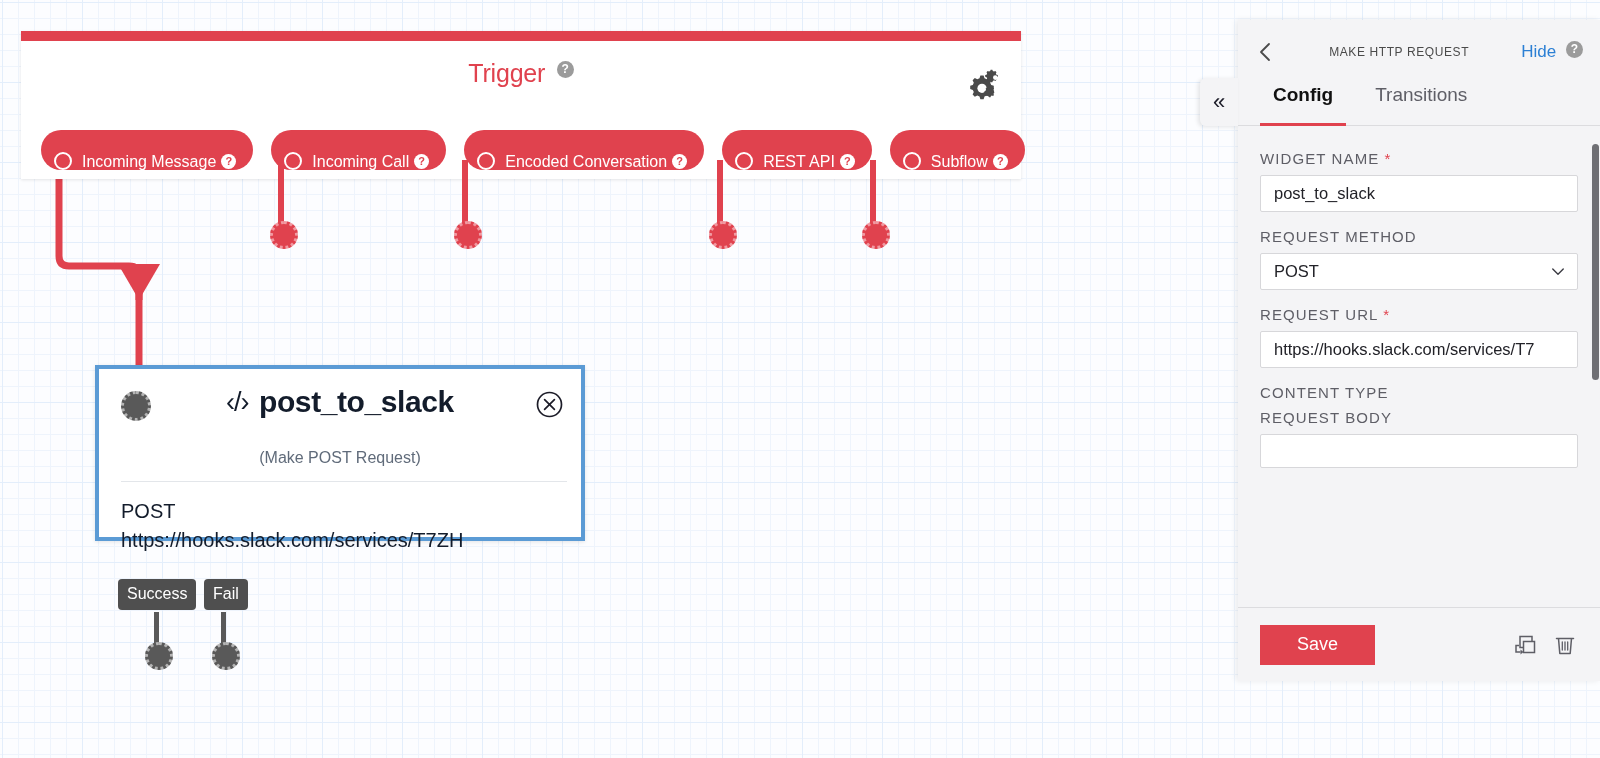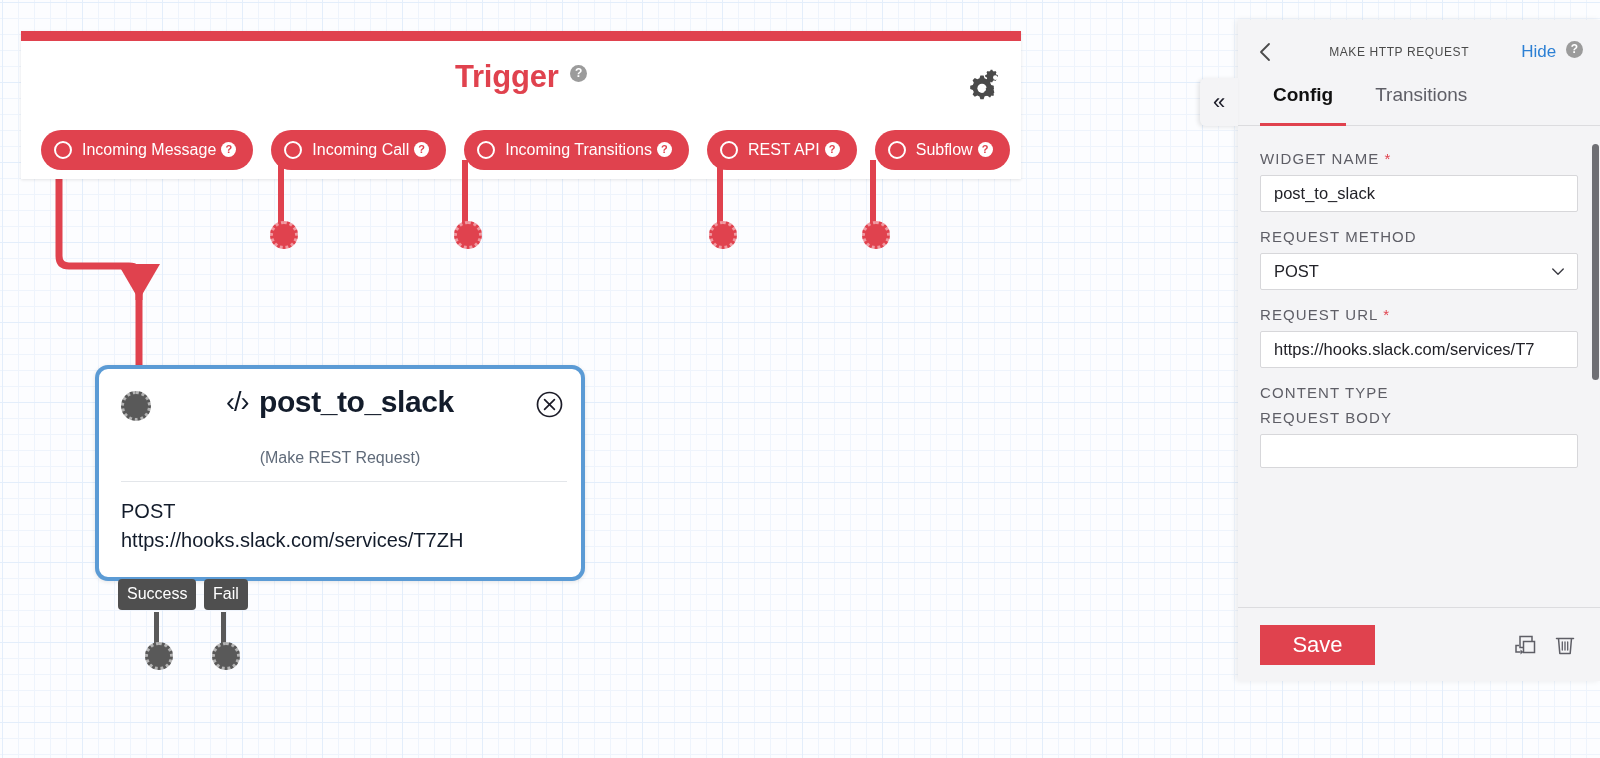--- a/index.html
+++ b/index.html
@@ -38,23 +38,23 @@
     box-shadow: 0 1px 3px rgba(0,0,0,0.10);
   }
   #trigger-title-row {
     position: absolute;
     left: 0; top: 18px;
     width: 100%;
     text-align: center;
   }
   #trigger-title {
     display: inline-block;
-    font-size: 31px;
+    font-size: 25px;
     color: #e0424e;
-    font-weight: 700;
+    font-weight: 400;
     letter-spacing: -0.2px;
     vertical-align: middle;
   }
   .help-badge {
     display: inline-block;
     width: 17px; height: 17px;
     border-radius: 50%;
     background: #9b9b9b;
     color: #ffffff;
     font-size: 12px;
@@ -90,21 +90,21 @@
     display: flex;
     gap: 18px;
     align-items: center;
   }
   .trigger-pill {
     height: 40px;
     border-radius: 20px;
     background: #e0424e;
     color: #ffffff;
     display: flex;
-    align-items: center;
+    align-items: flex-end;
     padding: 0 17px 0 13px;
     font-size: 16px;
     white-space: nowrap;
     cursor: pointer;
     position: relative;
   }
   .pill-circle {
     width: 18px; height: 18px;
     border: 2px solid #ffffff;
     border-radius: 50%;
@@ -134,24 +134,24 @@
     position: absolute;
     left: 0; top: 0;
     width: 1600px; height: 758px;
     pointer-events: none;
   }
 
   
   #widget-card {
     position: absolute;
     left: 95px; top: 365px;
-    width: 490px; height: 216px;
+    width: 490px; height: 176px;
     background: #ffffff;
     border: 4px solid #5b9bd5;
-    border-radius: 13px;
+    border-radius: 0;
     box-shadow: 0 1px 4px rgba(0,0,0,0.10);
   }
   #widget-in-dot {
     position: absolute;
     left: 22px; top: 22px;
     width: 24px; height: 24px;
     border-radius: 50%;
     background: #595959;
     border: 3px dotted #b5b5b5;
     box-sizing: content-box;
@@ -368,21 +368,21 @@
     flex: none;
     border-top: 1px solid #dcdcdf;
     display: flex;
     align-items: center;
     padding: 0 22px;
   }
   #save-button {
     background: #e0424e;
     color: #ffffff;
     border: none;
-    font-size: 22px;
+    font-size: 18px;
     font-family: "Liberation Sans", sans-serif;
     width: 115px;
     height: 40px;
     cursor: pointer;
   }
   #footer-spacer { flex: 1; }
   .footer-icon {
     width: 26px; height: 26px;
     cursor: pointer;
     margin-left: 14px;
@@ -443,21 +443,21 @@
         <span class="pill-label">Incoming Message</span>
         <span class="help-badge on-pill">?</span>
       </div>
       <div class="trigger-pill">
         <span class="pill-circle"></span>
         <span class="pill-label">Incoming Call</span>
         <span class="help-badge on-pill">?</span>
       </div>
       <div class="trigger-pill">
         <span class="pill-circle"></span>
-        <span class="pill-label">Incoming Transitions</span>
+        <span class="pill-label">Encoded Conversation</span>
         <span class="help-badge on-pill">?</span>
       </div>
       <div class="trigger-pill">
         <span class="pill-circle"></span>
         <span class="pill-label">REST API</span>
         <span class="help-badge on-pill">?</span>
       </div>
       <div class="trigger-pill">
         <span class="pill-circle"></span>
         <span class="pill-label">Subflow</span>
@@ -479,21 +479,21 @@
   <div class="pill-dot" style="left:862px; top:221px;"></div>
 
   <div id="widget-card">
     <div id="widget-in-dot"></div>
 
     <div id="widget-head">
       <span id="widget-code-icon">‹/›</span>
       <span id="widget-name">post_to_slack</span>
     </div>
 
-    <div id="widget-subtitle">(Make REST Request)</div>
+    <div id="widget-subtitle">(Make POST Request)</div>
     <div id="widget-divider"></div>
 
     <div id="widget-body">
       <div>POST</div>
       <div>https://hooks.slack.com/services/T7ZH</div>
     </div>
 
     <div id="widget-close">
       <svg viewBox="0 0 27 27" width="27" height="27">
         <circle cx="13.5" cy="13.5" r="12" fill="none" stroke="#1c1c28" stroke-width="1.7"></circle>

